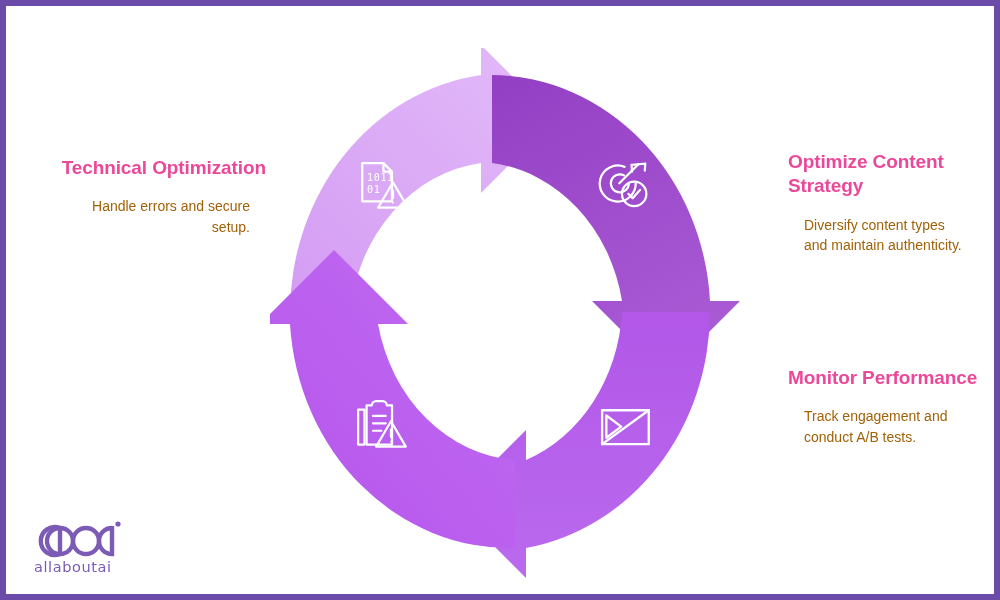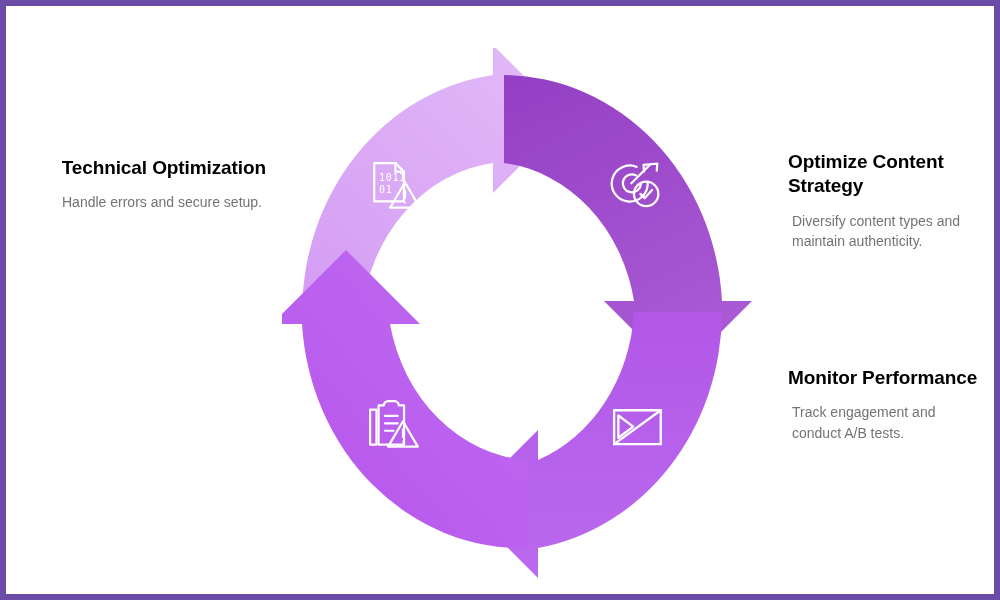--- a/index.html
+++ b/index.html
@@ -14,42 +14,42 @@
     background: #ffffff;
     box-sizing: border-box;
     border: 6px solid #6b4ba8;
     overflow: hidden;
     font-family: "Liberation Sans", sans-serif;
   }
 
   
   #cycle-wrap {
     position: absolute;
-    left: 276px;
+    left: 264px;
     top: 42px;
     width: 480px;
     height: 530px;
   }
   #cycle-svg { display: block; width: 100%; height: 100%; }
 
   
   .label-block { position: absolute; }
   .label-block .title {
     font-size: 19px;
     font-weight: bold;
-    color: #000000;
+    color: #ec4899;
     line-height: 1.28;
     margin: 0 0 12px 0;
     letter-spacing: -0.1px;
   }
   .label-block .desc {
     font-size: 14px;
-    color: #737373;
+    color: #a16207;
     line-height: 1.45;
-    margin: 4px;
+    margin: 16px;
   }
   .align-right { text-align: right; }
   .align-left  { text-align: left; }
 
   #label-technical   { left: 30px;  top: 150px; width: 230px; }
   #label-compliance  { left: 26px;  top: 372px; width: 234px; }
   #label-optimize    { left: 782px; top: 144px; width: 200px; }
   #label-monitor     { left: 782px; top: 360px; width: 200px; }
 
   
@@ -214,14 +214,24 @@
   <div class="label-block align-left" id="label-monitor">
     <p class="title">Monitor Performance</p>
     <p class="desc">Track engagement and conduct A/B tests.</p>
   </div>
 
   <div class="label-block align-left" id="label-optimize">
     <p class="title">Optimize Content Strategy</p>
     <p class="desc">Diversify content types and maintain authenticity.</p>
   </div>
 
+  <div id="logo">
+    <svg width="118" height="40" viewBox="0 0 118 40" fill="none" stroke="#7B5BB5" stroke-width="4.4">
+      <path d="M26 10 A14 14 0 1 0 26 36 L26 10 Z"></path>
+      <circle cx="26" cy="23" r="13"></circle>
+      <circle cx="52" cy="23" r="13"></circle>
+      <path d="M78 10 A13 13 0 1 0 78 36 L78 8"></path>
+      <circle cx="84" cy="6" r="2.6" fill="#7B5BB5" stroke="none"></circle>
+    </svg>
+    <div class="logo-text">allaboutai</div>
+  </div>
 
 </div>
 
 </body></html>

